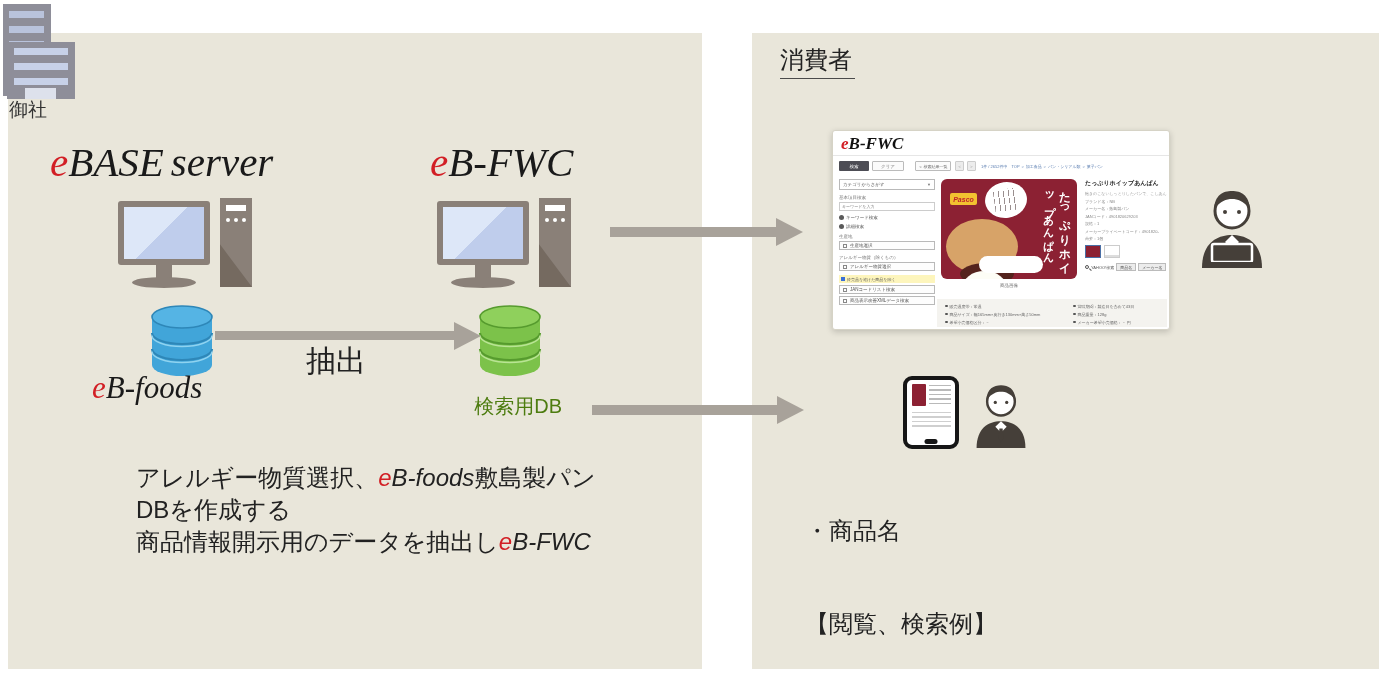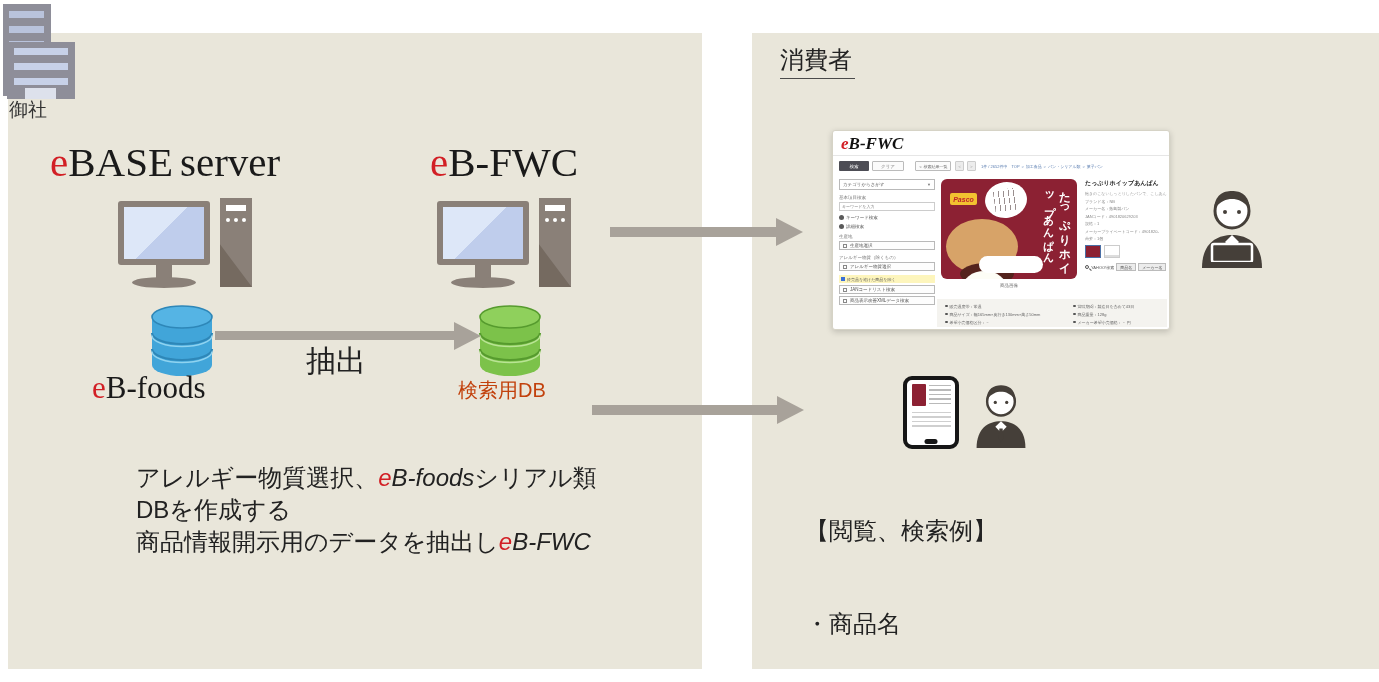--- a/index.html
+++ b/index.html
@@ -18,21 +18,21 @@
   .bld-tower .stripes { position:absolute; left:6px; right:7px; top:7px; bottom:5px;
     background:repeating-linear-gradient(to bottom,#b9c3dc 0 7px,rgba(0,0,0,0) 7px 15px); }
   .bld-block { position:absolute; left:4px; top:38px; width:68px; height:57px; background:#8e8e99; }
   .bld-block .stripes { position:absolute; left:7px; right:7px; top:6px; bottom:12px;
     background:repeating-linear-gradient(to bottom,#c7d1e8 0 7px,rgba(0,0,0,0) 7px 15px); }
   .bld-door { position:absolute; left:18px; bottom:0; width:31px; height:11px; background:#dde1ec; }
   #company-label { position:absolute; left:9px; top:97px; font-size:19px; color:#333; }
 
   
   .logo-serif { position:absolute; font-family:"Liberation Serif","DejaVu Serif",serif;
-    color:#1a1a1a; white-space:nowrap; line-height:1; }
+    font-style:italic; color:#1a1a1a; white-space:nowrap; line-height:1; }
   #ebase-logo { left:50px; top:142px; font-size:41px; }
   #ebfwc-logo { left:430px; top:142px; font-size:41px; }
   .logo-e { color:#d21f25; }
   .logo-suffix { margin-left:7px; }
   #ebfoods-label { left:92px; top:372px; font-size:31px; }
 
   
   .pc { position:absolute; width:160px; height:95px; }
   .pc .mon { position:absolute; left:0; top:3px; width:92px; height:64px; background:#8a8078; border-radius:3px; }
   .pc .scr { position:absolute; left:6px; top:6px; right:6px; bottom:6px;
@@ -44,21 +44,21 @@
   .pc .slot { position:absolute; left:6px; top:7px; width:20px; height:6px; background:#fff; }
   .pc .d { position:absolute; top:20px; width:4px; height:4px; border-radius:50%; background:#fff; }
   .pc .d1{left:6px}.pc .d2{left:14px}.pc .d3{left:22px}
 
   
   .shaft { position:absolute; background:#a8a29a; }
   .head-r { position:absolute; width:0; height:0; border-top:14px solid transparent;
     border-bottom:14px solid transparent; border-left:27px solid #a8a29a; }
   .flow-label { position:absolute; font-size:27px; font-weight:bold; color:#2b2b2b; white-space:nowrap; }
   #extract-label { position:absolute; left:306px; top:341px; font-size:30px; color:#222; }
-  #searchdb-label { position:absolute; left:458px; top:377px; width:104px; text-align:left; font-size:20px; color:#c2410c; }
+  #searchdb-label { position:absolute; left:458px; top:393px; width:104px; text-align:right; font-size:20px; color:#4d7c0f; }
 
   
   #process-desc { position:absolute; left:136px; top:462px; font-size:24px; line-height:32px; color:#222; white-space:nowrap; }
   .prod-name { font-style:italic; }
   .red-e { color:#d21f25; font-style:italic; }
 
   
   #consumer-title { position:absolute; left:780px; top:44px; font-size:24px; color:#222;
     border-bottom:1.5px solid #4a4a4a; padding:0 3px 2px 0; }
   #browse-list { position:absolute; left:805px; top:453px; font-size:24px; line-height:31px; color:#222; white-space:pre; }
@@ -215,21 +215,21 @@
   </svg>
 
   <div id="ebfoods-label" class="logo-serif"><span class="logo-e">e</span><span>B-foods</span></div>
   <div id="searchdb-label">検索用DB</div>
 
   <div class="shaft" style="left:215px;top:331px;width:241px;height:9px"></div>
   <div class="head-r" style="left:454px;top:322px"></div>
   <div id="extract-label">抽出</div>
 
   <div id="process-desc">
-    <div><span>アレルギー物質選択、</span><span class="red-e">e</span><span class="prod-name">B-foods</span><span>シリアル類</span></div>
+    <div><span>アレルギー物質選択、</span><span class="red-e">e</span><span class="prod-name">B-foods</span><span>敷島製パン</span></div>
     <div><span>DBを作成する</span></div>
     <div><span>商品情報開示用のデータを抽出し</span><span class="red-e">e</span><span class="prod-name">B-FWC</span></div>
   </div>
 
   <div class="shaft" style="left:610px;top:227px;width:167px;height:10px"></div>
   <div class="head-r" style="left:776px;top:218px"></div>
 
   <div class="shaft" style="left:592px;top:405px;width:186px;height:10px"></div>
   <div class="head-r" style="left:777px;top:396px"></div>
 
@@ -375,22 +375,22 @@
     <circle cx="40" cy="29" r="17" fill="#fff" stroke="#453f39" stroke-width="3"></circle>
     <path d="M22 27 C23 13 31 9 40 9 C49 9 57 13 58 27 C51 19 46 17 40 17 C34 17 29 19 22 27 Z" fill="#453f39"></path>
     <circle cx="33" cy="30" r="2" fill="#453f39"></circle>
       <circle cx="47" cy="30" r="2" fill="#453f39"></circle>
     <path d="M10 86 C10 62 24 53 40 53 C56 53 70 62 70 86 Z" fill="#453f39"></path>
     <path d="M40 53 L33 60 L40 67 L47 60 Z" fill="#fff"></path>
     <path d="M38 62 L42 62 L43 74 L40 79 L37 74 Z" fill="#453f39"></path>
   </svg>
 
   <div id="browse-list">
+    <div>・商品名</div>
     <div>【閲覧、検索例】</div>
-    <div>・商品名</div>
     
     
     
     
     
   </div>
 
 </div>
 
 </body></html>

